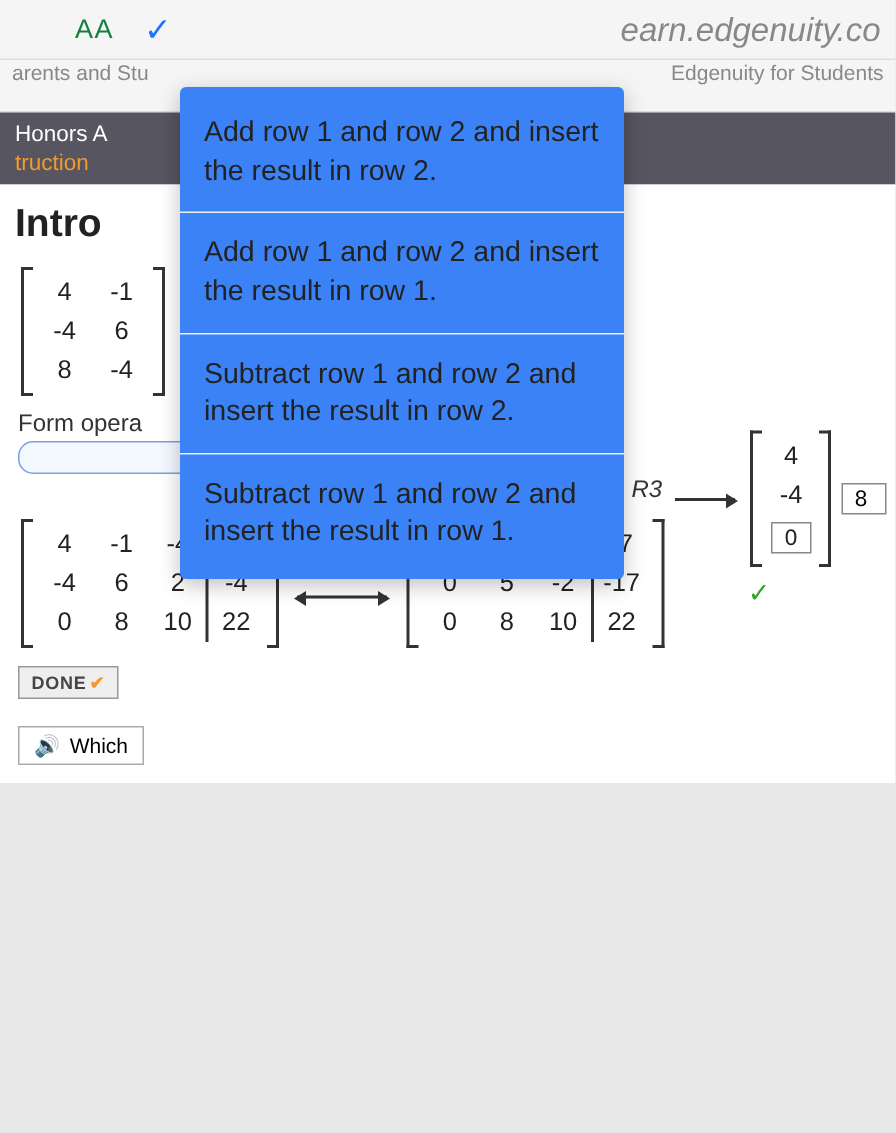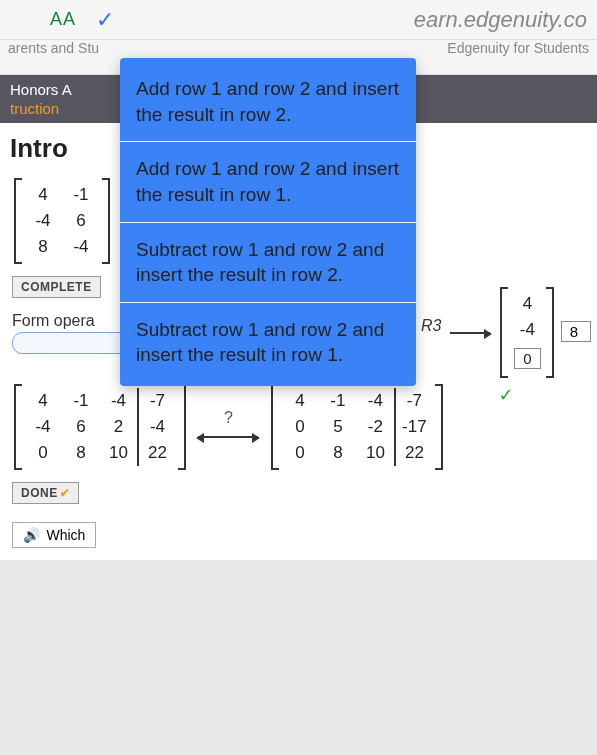--- a/index.html
+++ b/index.html
@@ -181,21 +181,20 @@
             </tr>
       </tbody>
         </table>
     </div>
     <span class="result-box result-right">8</span>
     <div style="text-align:center; margin-top:2px;">
       <span class="greenchk">✓</span>
     </div>
   </div>
 
-  <div class="complete-btn">COMPLETE</div>
 
   <div class="question">
     <span>Form opera</span>
     <span style="display:inline-block; width:200px;"></span>
     <span class="row2txt">row 2 equal 0?</span>
   </div>
   <div>
     <span class="dropdown-slot"></span>
     <span style="display:inline-block; width:180px;"></span>
     <span class="chev">⌃⌄</span>

